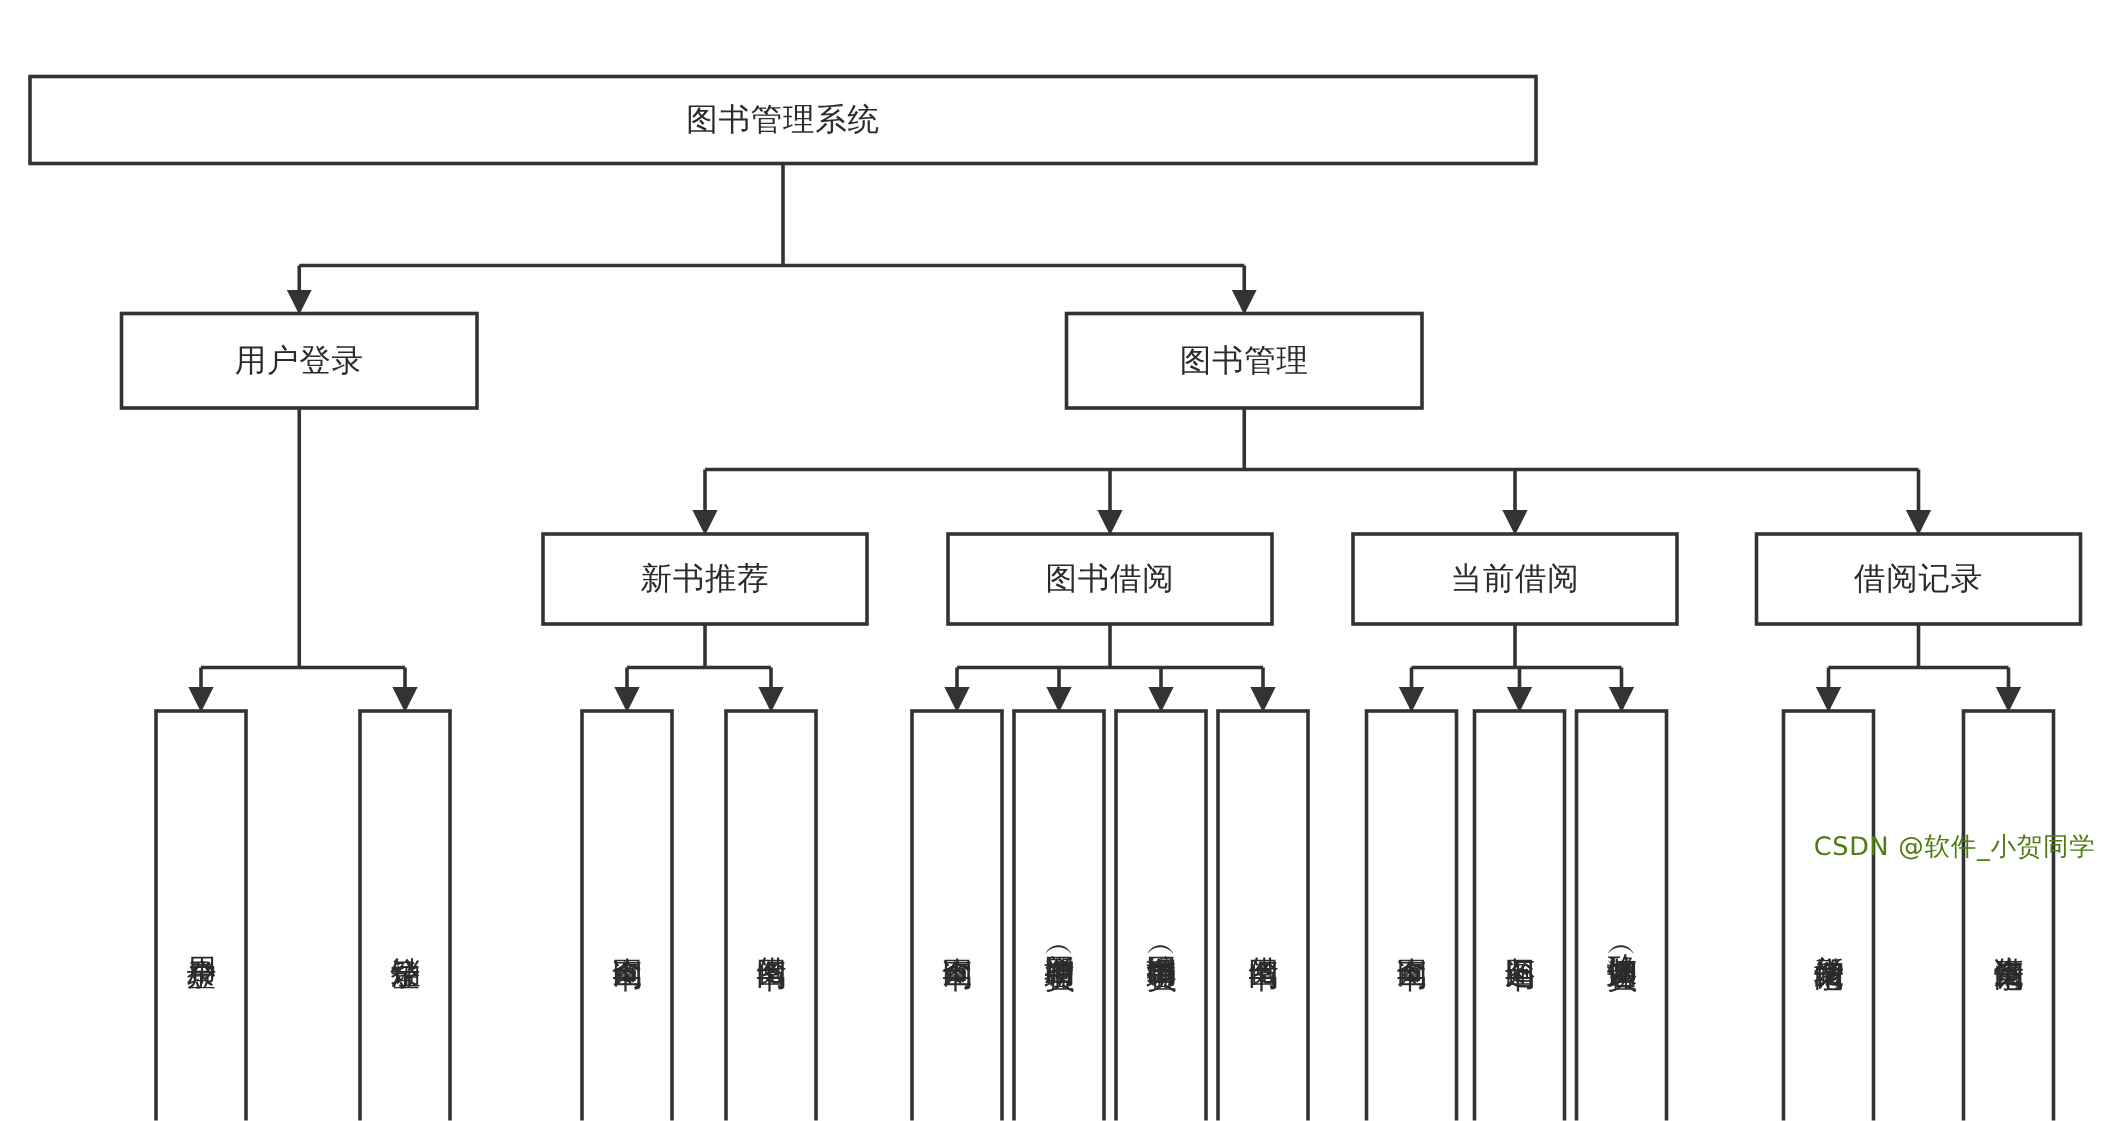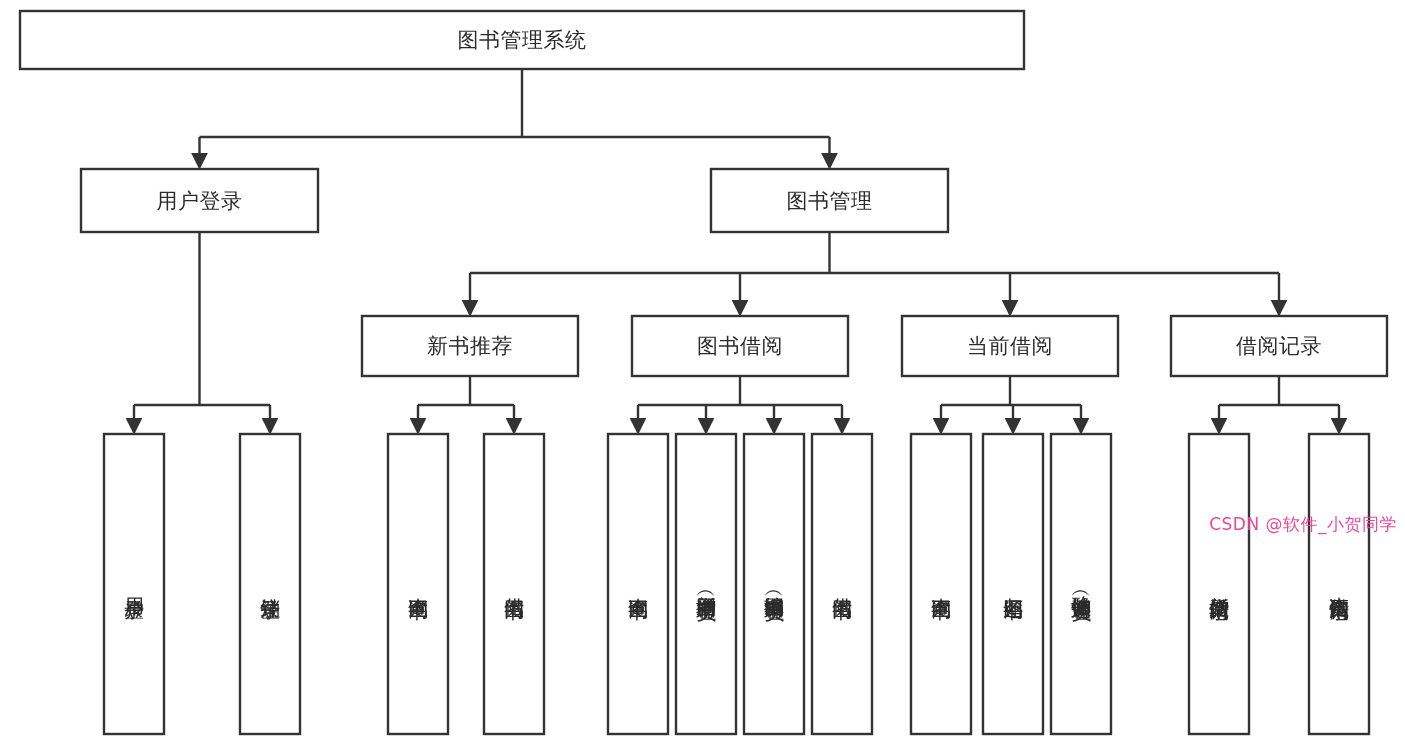--- a/index.html
+++ b/index.html
@@ -11,20 +11,21 @@
     width: 1405px;
     height: 747px;
     font-family: "DejaVu Sans", "Liberation Sans", sans-serif;
     overflow: hidden;
   }
   #diagram-root {
     position: relative;
     width: 1405px;
     height: 542px;
     background: #ffffff;
+    margin-top: 40px;
   }
   svg#flow {
     position: absolute;
     left: 0;
     top: 0;
     width: 1405px;
     height: 747px;
   }
   .node-box {
     fill: #ffffff;
@@ -64,21 +65,21 @@
     white-space: nowrap;
     pointer-events: none;
     letter-spacing: 1px;
   }
   .watermark {
     position: absolute;
     right: 8px;
     bottom: 6px;
     font-family: "DejaVu Sans", "Liberation Sans", sans-serif;
     font-size: 17px;
-    color: #ec4899;
+    color: #4d7c0f;
     letter-spacing: 0.5px;
     white-space: nowrap;
   }
 </style>
 </head>
 <body>
 
 <div id="diagram-root">
 
   <svg id="flow" viewBox="0 0 1405 747">

